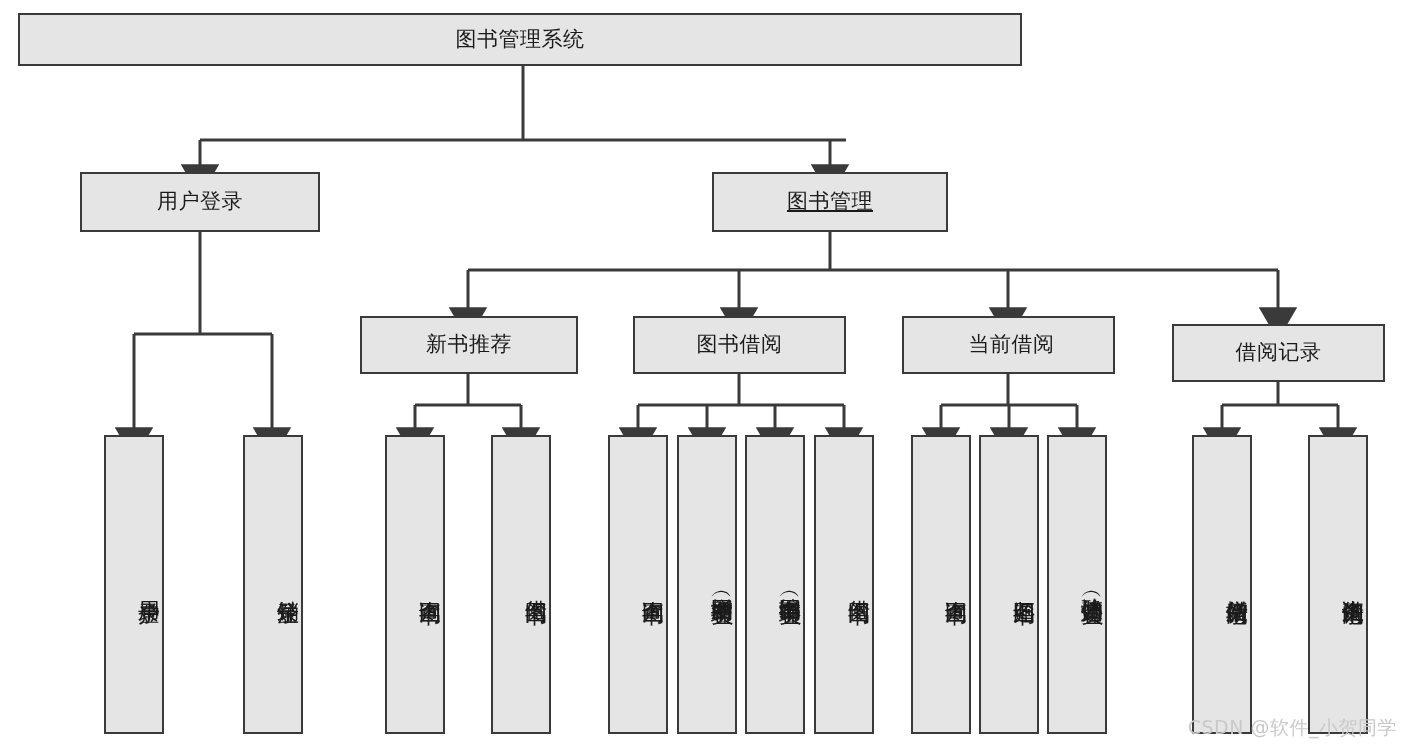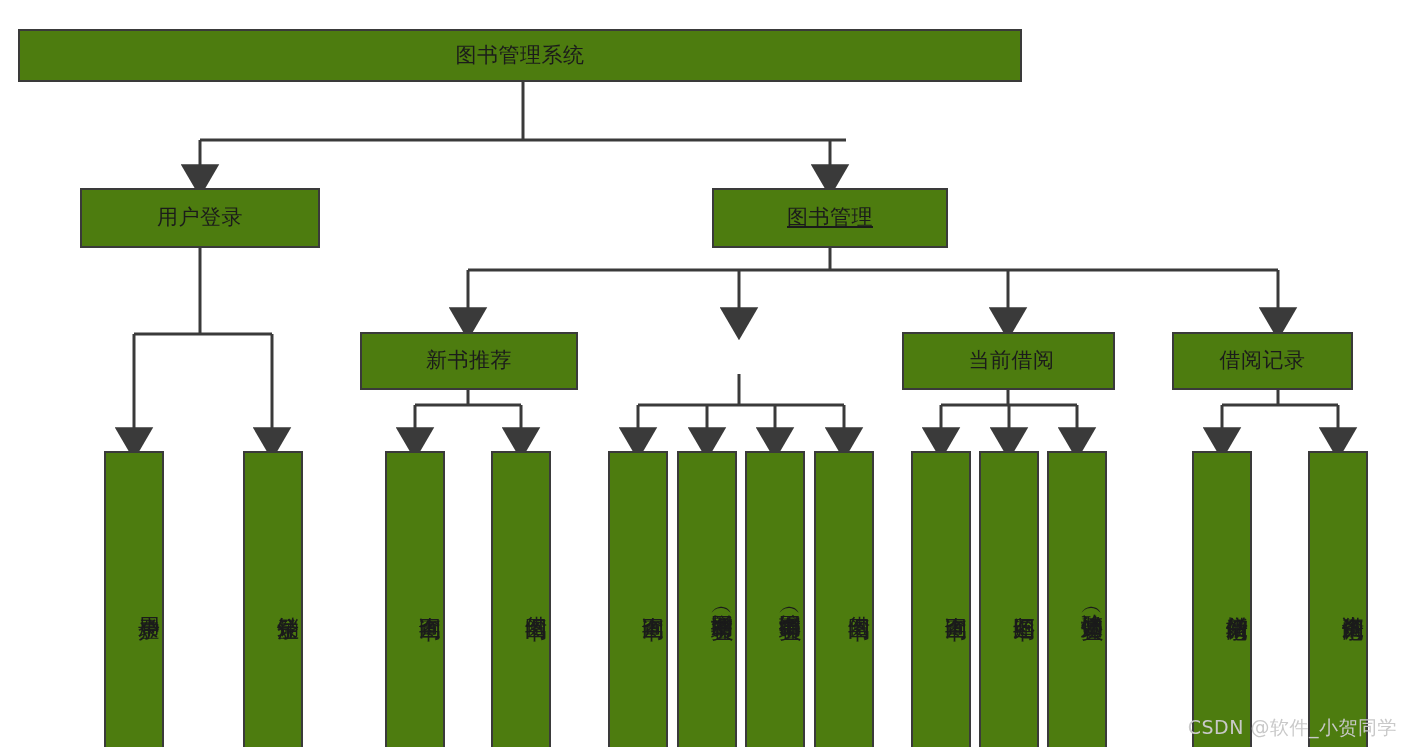--- a/index.html
+++ b/index.html
@@ -22,27 +22,26 @@
     position: absolute;
     left: 0;
     top: 0;
     width: 1405px;
     height: 747px;
     pointer-events: none;
   }
   .node {
     position: absolute;
     box-sizing: border-box;
-    background: #4d7c0f;
+    background: #e5e5e5;
     border: 2px solid #3a3a3a;
     display: flex;
     align-items: center;
     justify-content: center;
     color: #1b1b1b;
-    margin-top: 16px;
   }
   .node.root,
   .node.lvl2,
   .node.lvl3 {
     font-size: 21px;
     line-height: 1.1;
     letter-spacing: 0.5px;
   }
   .node.leaf {
     writing-mode: vertical-rl;
@@ -136,24 +135,27 @@
   <div class="node lvl2" style="left:80px; top:172px; width:240px; height:60px;">
     <span>用户登录</span>
   </div>
   <div class="node lvl2" style="left:712px; top:172px; width:236px; height:60px;text-decoration:underline;">
     <span>图书管理</span>
   </div>
 
   <div class="node lvl3" style="left:360px; top:316px; width:218px; height:58px;text-align:center;">
     <span>新书推荐</span>
   </div>
+  <div class="node lvl3" style="left:633px; top:316px; width:213px; height:58px;">
+    <span>图书借阅</span>
+  </div>
   <div class="node lvl3" style="left:902px; top:316px; width:213px; height:58px;padding-left:6px;">
     <span>当前借阅</span>
   </div>
-  <div class="node lvl3" style="left:1172px; top:316px; width:181px; height:58px;">
+  <div class="node lvl3" style="left:1172px; top:324px; width:213px; height:58px;">
     <span>借阅记录</span>
   </div>
 
   <div class="node leaf" style="left:104px; top:435px; width:60px; height:299px;">
     <span class="vtext">用户登录</span>
   </div>
   <div class="node leaf" style="left:243px; top:435px; width:60px; height:299px;">
     <span class="vtext">注销登录</span>
   </div>
 

